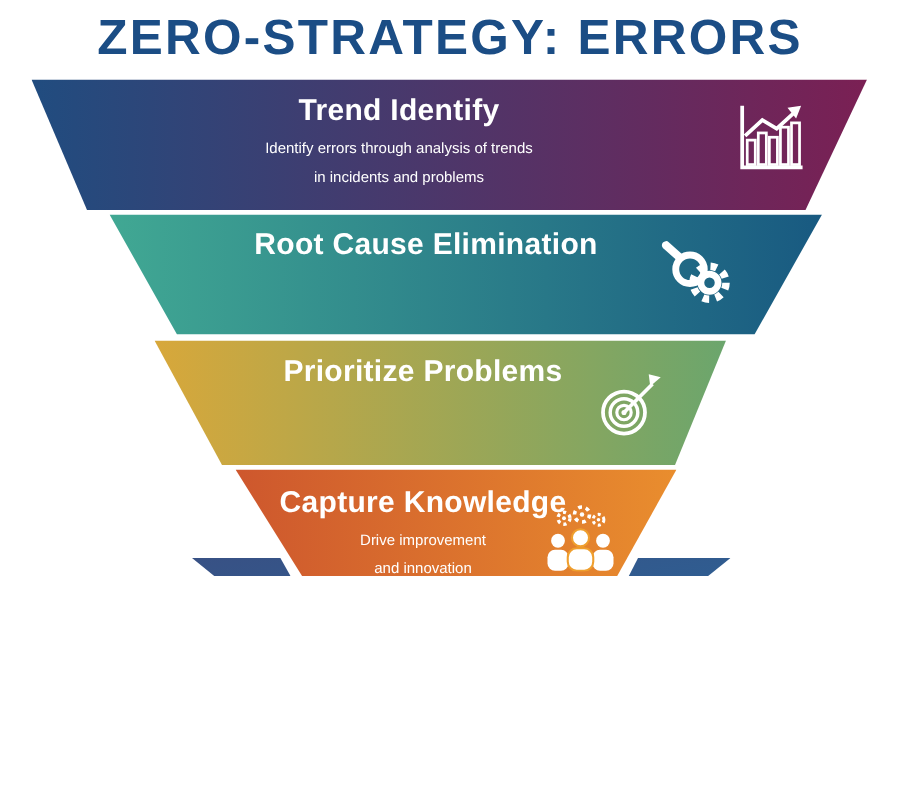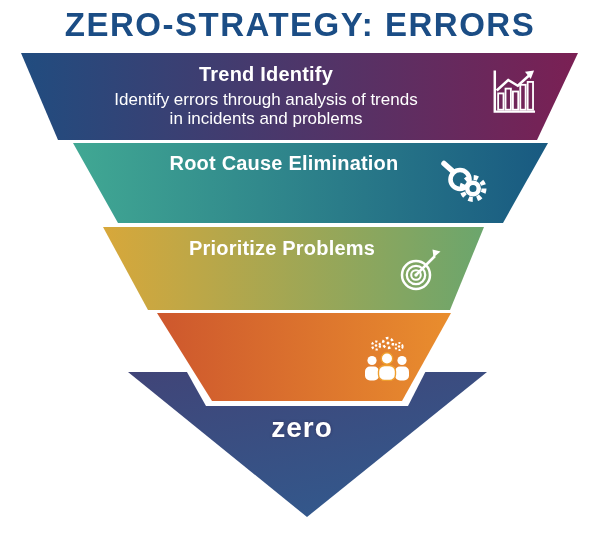--- a/index.html
+++ b/index.html
@@ -1,33 +1,33 @@
 <!DOCTYPE html>
 <html><head>
 <meta charset="utf-8">
 <style>
   html,body{margin:0;padding:0;background:#fff;}
-  .canvas{position:relative;width:600px;height:536px;background:#ffffff;
+  .canvas{position:relative;width:600px;height:384px;background:#ffffff;
           font-family:"Liberation Sans", sans-serif;overflow:hidden;}
 
   .page-title{position:absolute;top:6px;left:0;width:600px;text-align:center;
               font-size:33px;font-weight:700;letter-spacing:1.5px;color:#1b4d85;margin:0;}
 
   
   .shape{position:absolute;inset:0;}
   .tri-zero {clip-path:polygon(128px 372px,487px 372px,307px 517px);}
   .l4-outline{clip-path:polygon(151px 308px,458px 308px,408px 406px,206px 406px);background:#ffffff;}
   .l4 {clip-path:polygon(157px 313px,451px 313px,402px 401px,212px 401px);}
   .l1 {clip-path:polygon(21px 53px,578px 53px,537px 140px,58px 140px);}
   .l2 {clip-path:polygon(73px 143px,548px 143px,503px 223px,118px 223px);}
   .l3 {clip-path:polygon(103px 227px,484px 227px,450px 310px,148px 310px);}
 
   .layer-text{position:absolute;text-align:center;color:#fff;}
   .layer-heading{font-size:20px;font-weight:700;margin:0 0 4px 0;letter-spacing:0.2px;}
-  .layer-desc{font-size:17px;line-height:19px;margin:0;white-space:pre-line;}
+  .layer-desc{font-size:10px;line-height:19px;margin:0;white-space:pre-line;}
 
   .lt1{left:106px;top:63px;width:320px;}
   .lt2{left:114px;top:152px;width:340px;}
   .lt3{left:132px;top:237px;width:300px;}
   .lt4{left:142px;top:324px;width:280px;}
 
   .zero-label{position:absolute;left:202px;top:412px;width:200px;text-align:center;
               font-size:28px;font-weight:700;letter-spacing:1px;color:#fff;
               text-shadow:0 0 3px rgba(45,20,60,.55);}
 
@@ -58,20 +58,25 @@
   </div>
 
   <div class="layer-text lt2">
     <h2 class="layer-heading">Root Cause Elimination</h2>
   </div>
 
   <div class="layer-text lt3">
     <h2 class="layer-heading">Prioritize Problems</h2>
   </div>
 
+  <div class="layer-text lt4">
+    <h2 class="layer-heading">Capture Knowledge</h2>
+    <p class="layer-desc">Drive improvement
+and innovation</p>
+  </div>
 
   <div class="zero-label">zero</div>
 
   <svg class="icon icon-trend" viewBox="0 0 48 50">
     <path d="M5 3 V46 H47" stroke="#fff" stroke-width="2.6" fill="none"></path>
     <g stroke="#fff" stroke-width="1.9" fill="none">
       <rect x="8.5" y="27" width="5.6" height="17"></rect>
       <rect x="16.2" y="22" width="5.6" height="22"></rect>
       <rect x="23.9" y="25" width="5.6" height="19"></rect>
       <rect x="31.6" y="18" width="5.6" height="26"></rect>

